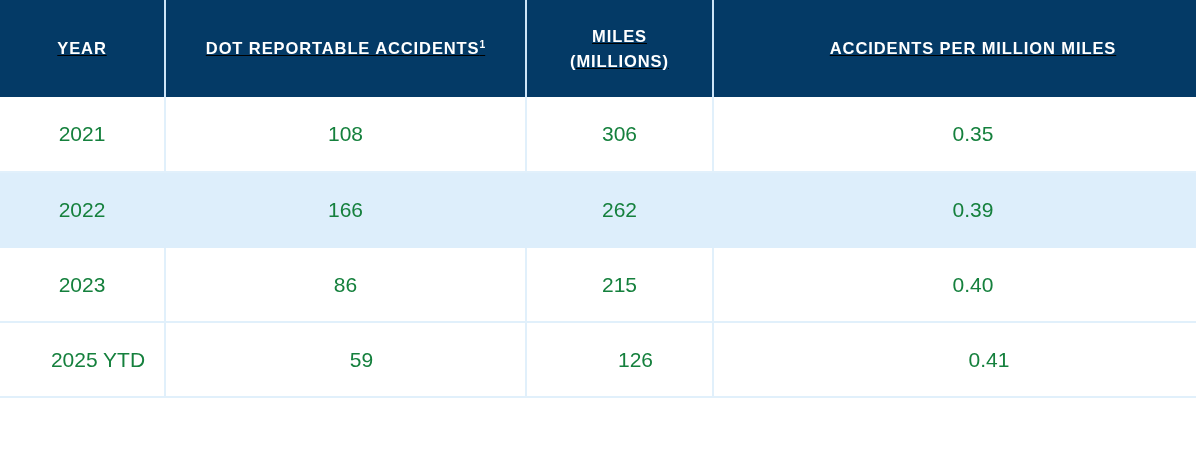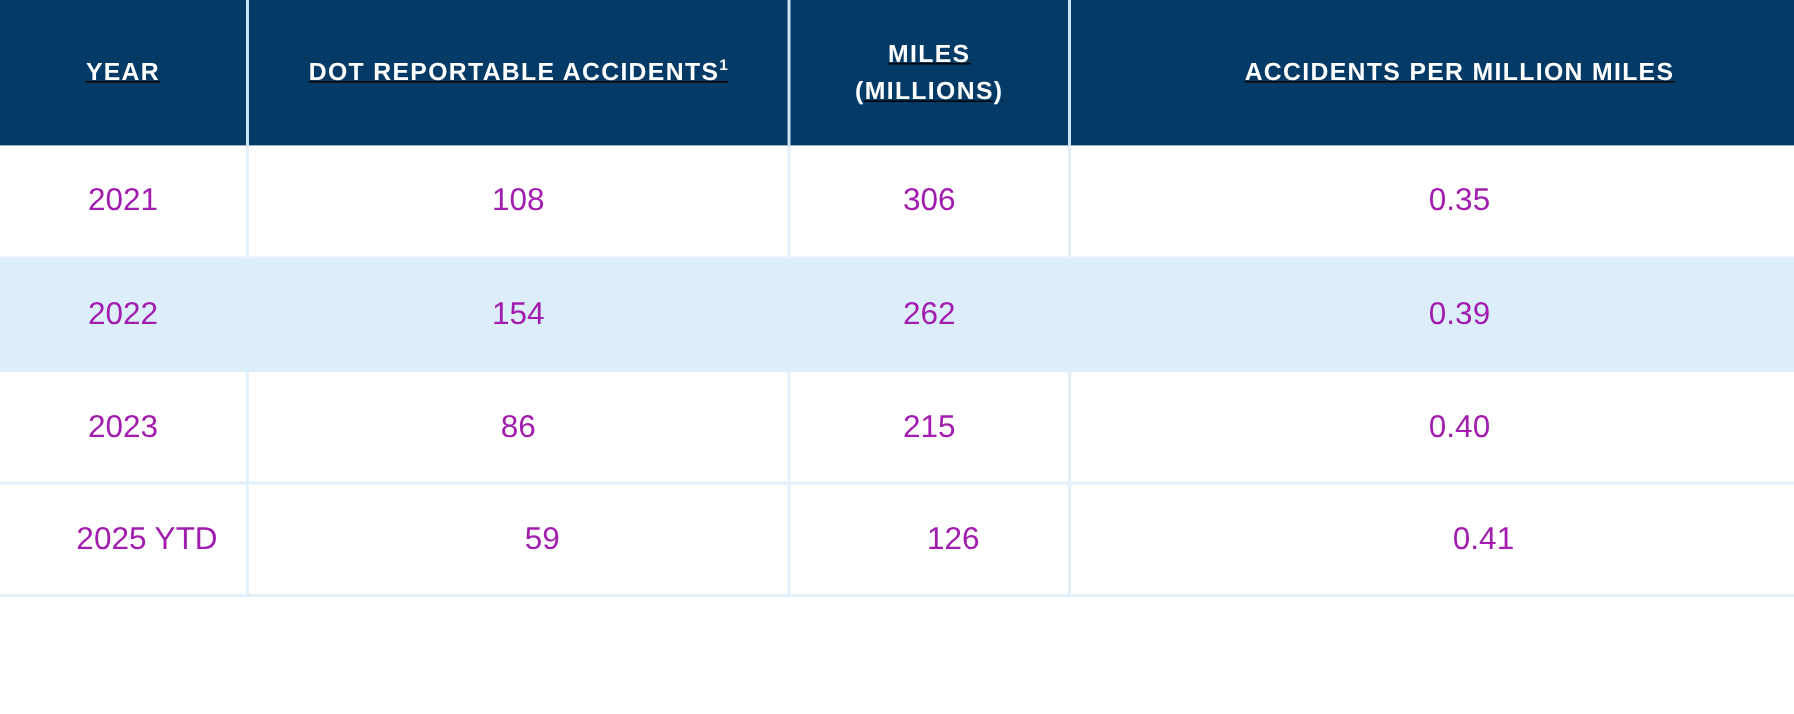--- a/index.html
+++ b/index.html
@@ -54,21 +54,21 @@
     font-size: 0.62em;
     line-height: 0;
     vertical-align: super;
     letter-spacing: 0;
   }
 
   tbody td {
     height: 75px;
     font-size: 21px;
     font-weight: 400;
-    color: #a21caf;
+    color: #15803d;
     text-align: center;
     vertical-align: middle;
     padding: 0 10px;
     border-left: 2px solid #e1f0fb;
     border-bottom: 2px solid #e1f0fb;
     box-sizing: border-box;
   }
   tbody td:first-child {
     border-left: none;
   }
@@ -101,21 +101,21 @@
   </thead>
   <tbody>
     <tr class="row-odd">
       <td>2021</td>
       <td>108</td>
       <td>306</td>
       <td>0.35</td>
     </tr>
     <tr class="row-even">
       <td>2022</td>
-      <td>154</td>
+      <td>166</td>
       <td>262</td>
       <td>0.39</td>
     </tr>
     <tr class="row-odd">
       <td>2023</td>
       <td>86</td>
       <td>215</td>
       <td>0.40</td>
     </tr>
     <tr class="row-odd">

